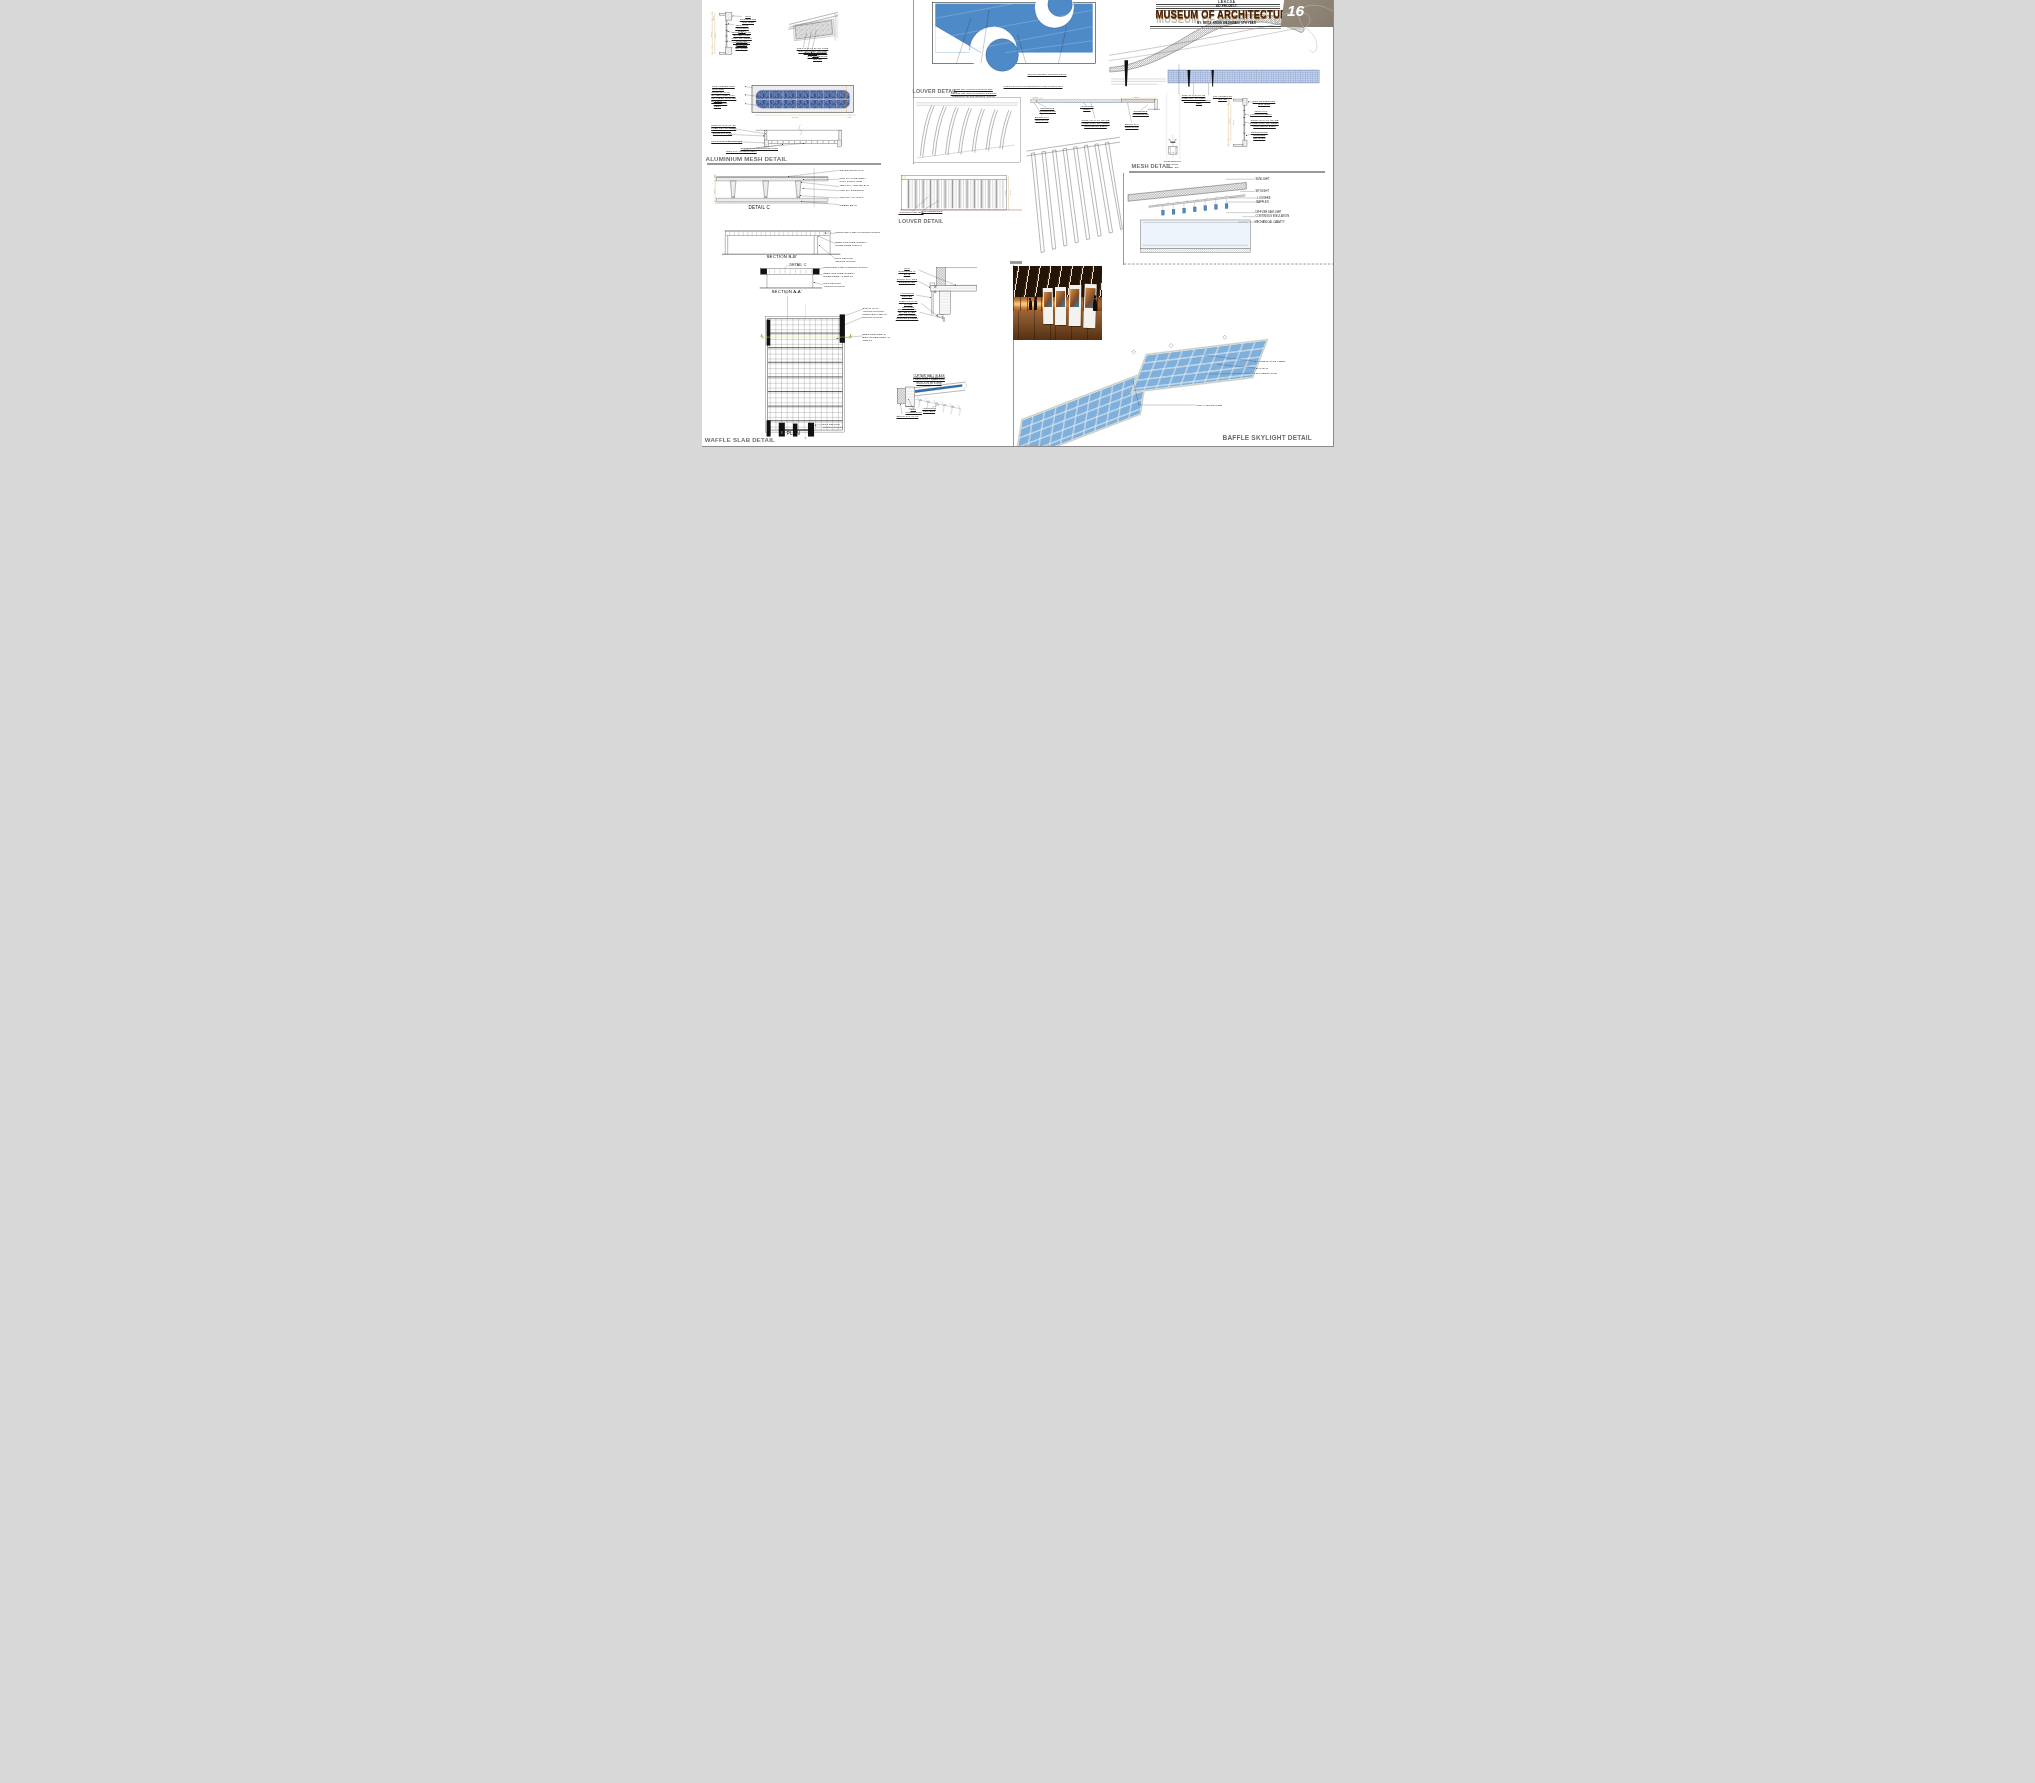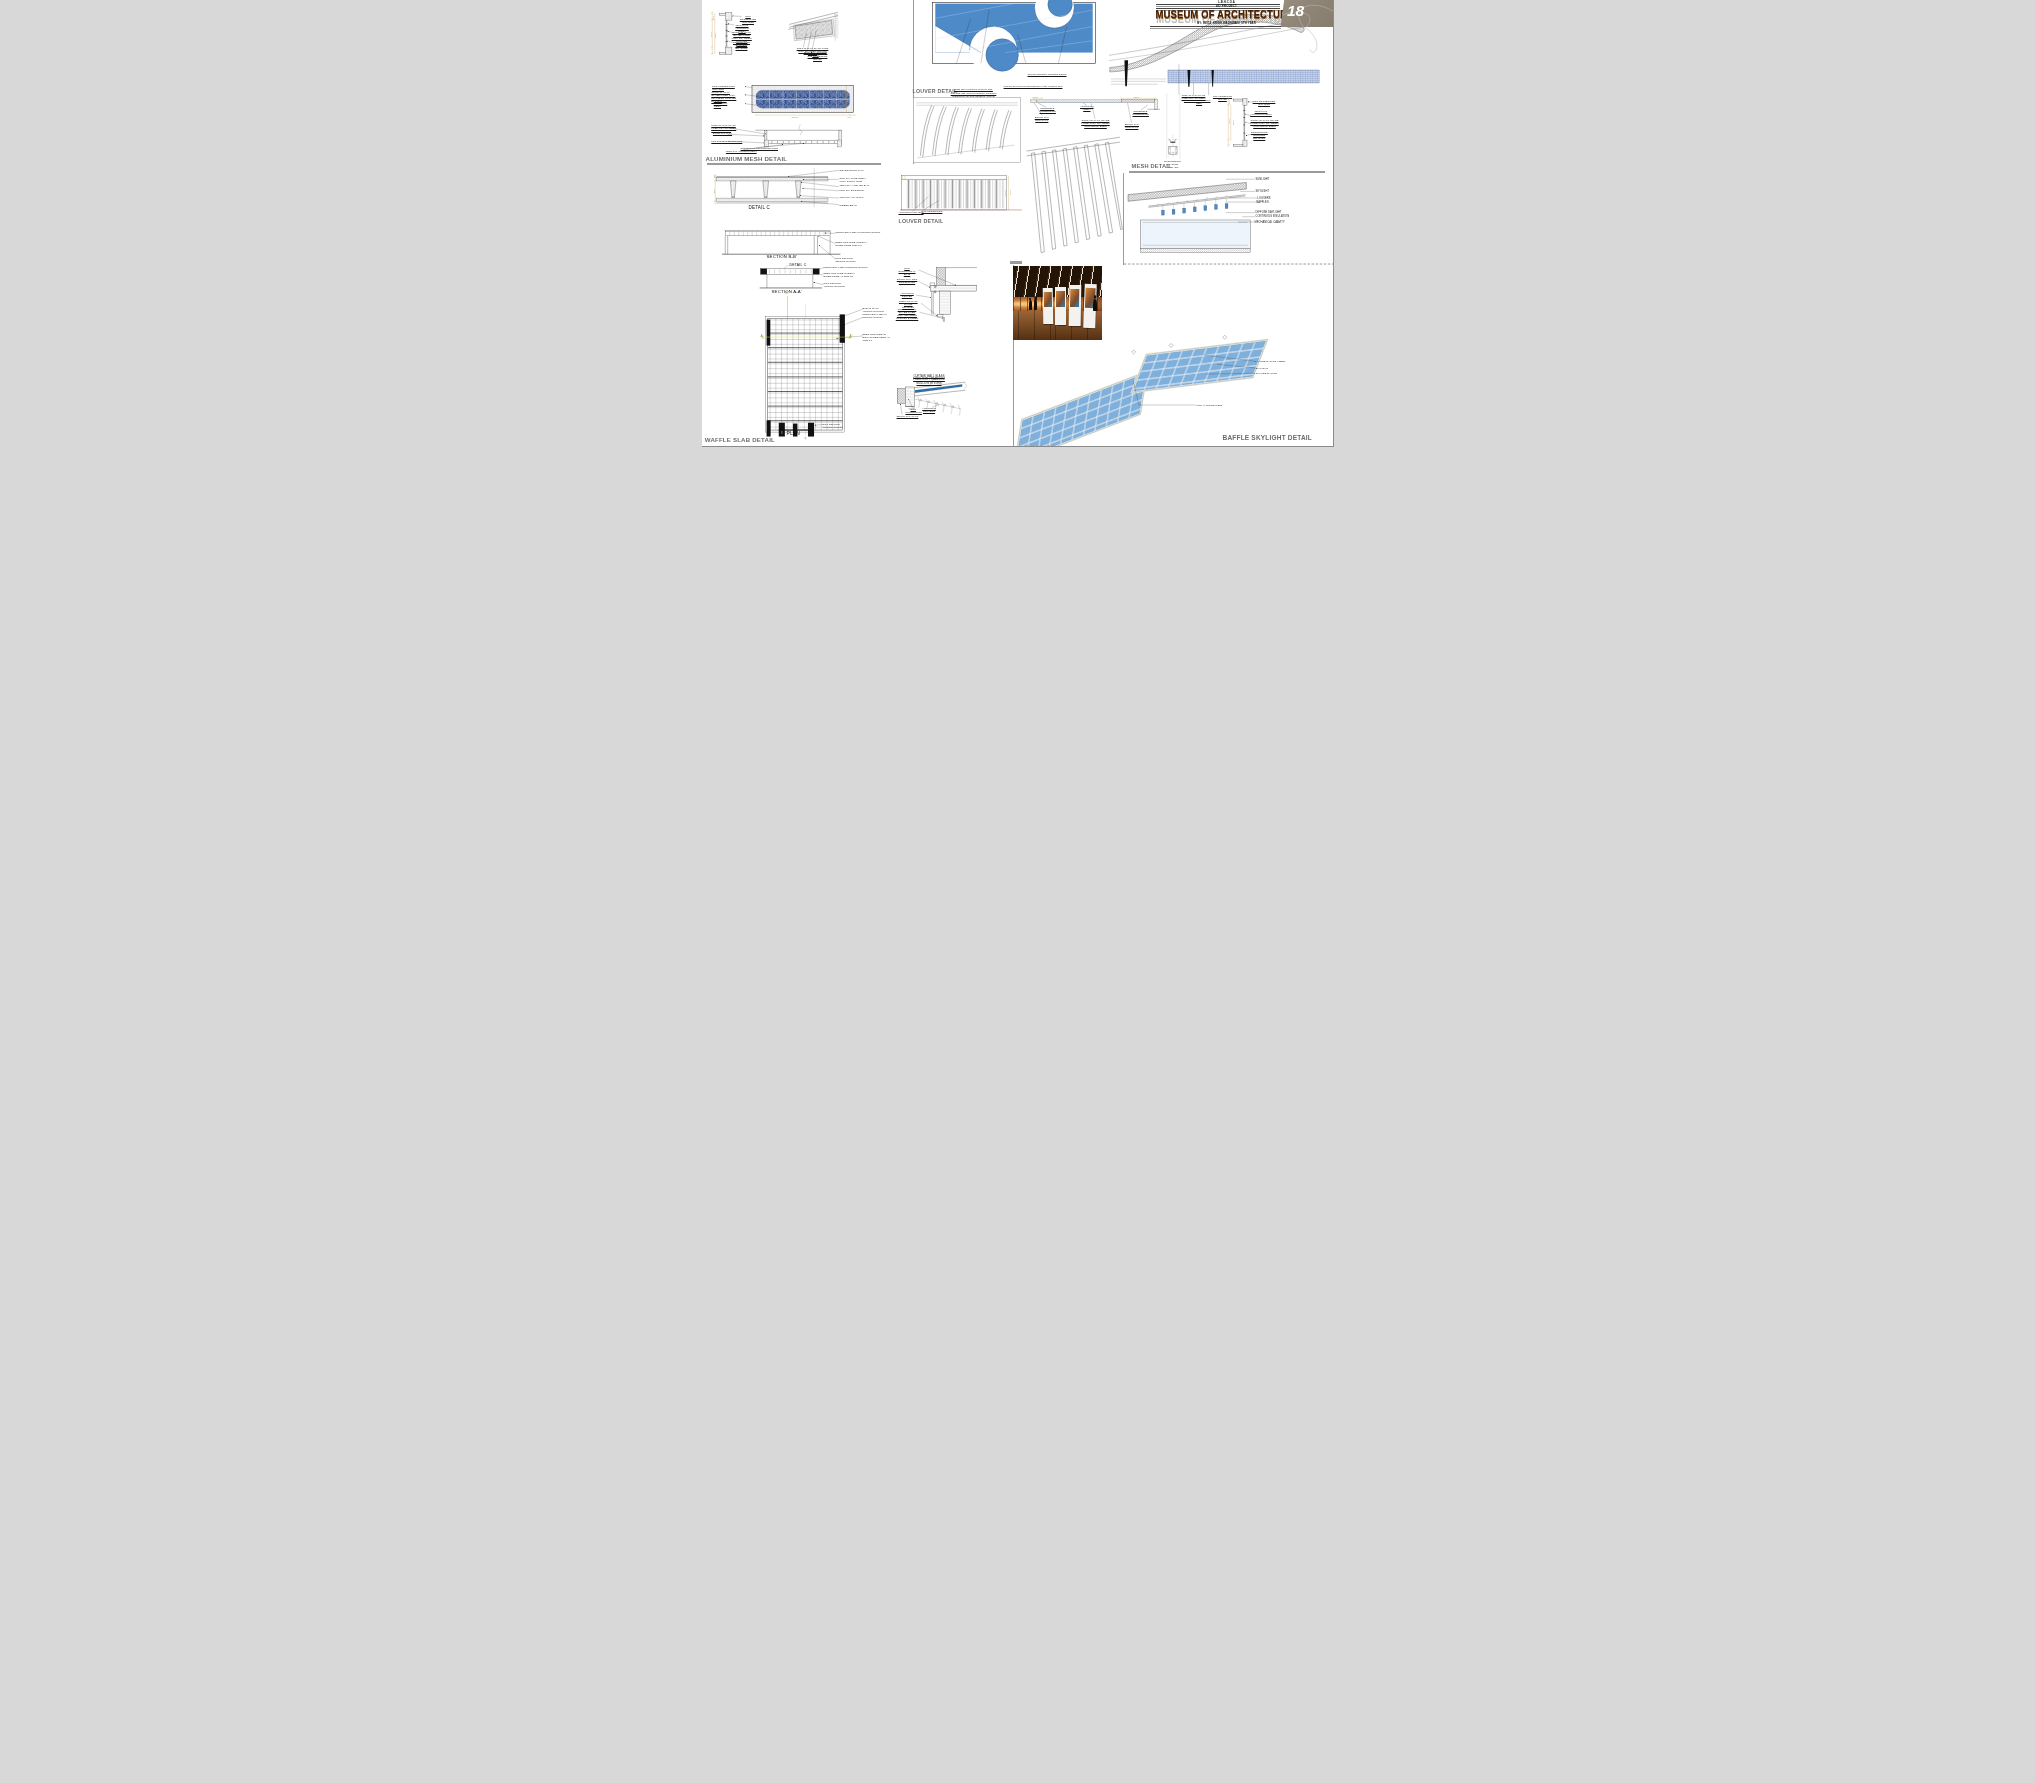--- a/index.html
+++ b/index.html
@@ -137,21 +137,21 @@
   <div class="rule" style="left:454px;top:8.1px;width:124px;"></div>
   <div id="mtitle">
     <span class="echo">MUSEUM OF ARCHITECTURE</span>
     <span class="main">MUSEUM OF ARCHITECTURE</span>
   </div>
   <div class="lbl" style="left:480px;top:21.6px;width:90px;font-size:2.8px;font-weight:bold;">BY: 80553_KRISH WADHWANI_5TH YEAR</div>
   <div class="rule" style="left:448px;top:26px;width:131px;"></div>
   <div id="pagebox">
     <div class="map1"></div>
     <div class="map2"></div>
-    <div id="pagenum">18</div>
+    <div id="pagenum">16</div>
   </div>
   <div class="lbl ul" style="left:477px;top:94px;width:30px;font-size:2px;">CURTAIN WALL GLASS FIXED WITH TRAMSOM MULLION SYSTEM</div>
   <div class="lbl ul" style="left:484px;top:99px;width:27px;font-size:2px;">12MM THK ALUMINUM MESH</div>
   <div class="lbl ul" style="left:508px;top:95px;width:26px;font-size:2px;">RCC PROJECTION INWARD</div>
 
   <svg id="sv-a" style="left:7.3px;top:11.4px;" width="45" height="46" viewBox="0 0 110 112">
     <path d="M8,3 V107" class="dimln"></path>
       <path d="M14,5 V105" class="dimln"></path>
     <path d="M5,5 l6,-3 M5,23 l6,-3 M5,89 l6,-3 M5,105 l6,-3" class="dimln"></path>
     <rect x="26" y="5" width="14" height="5" fill="url(#stipple)" stroke="#222" stroke-width=".7"></rect>

